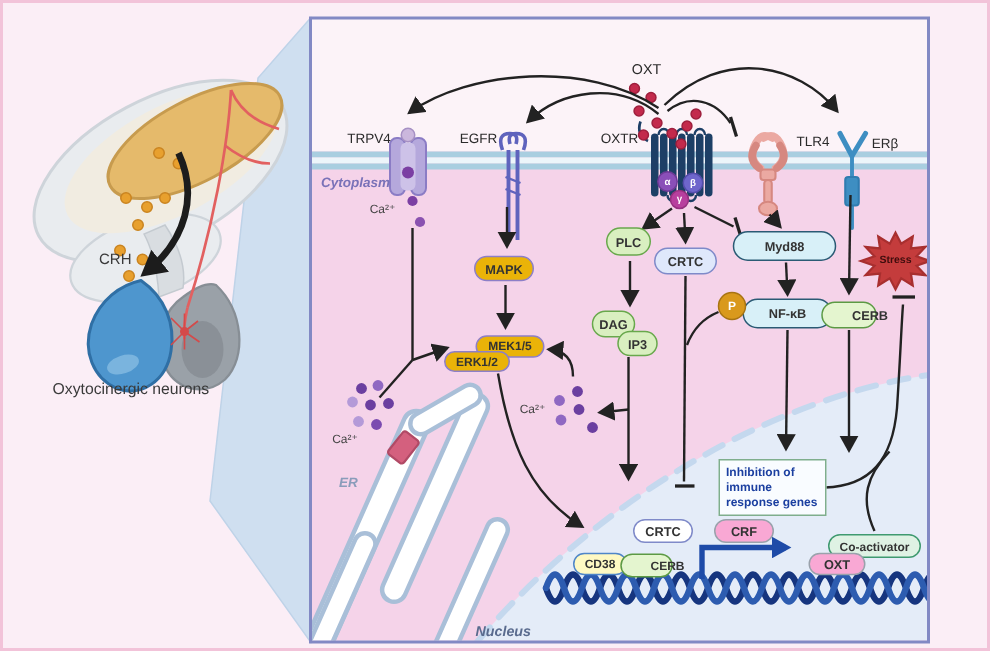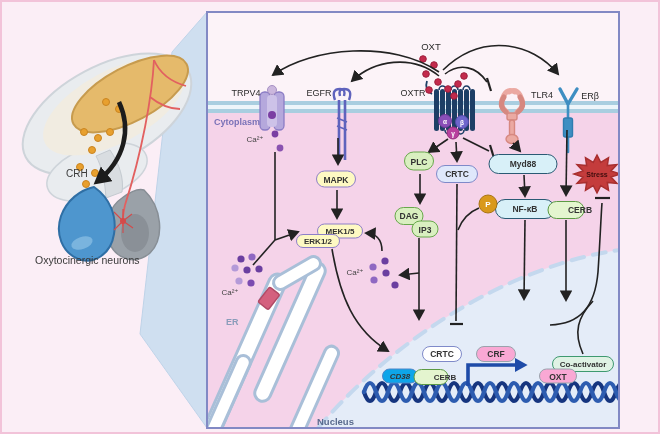--- a/index.html
+++ b/index.html
@@ -8,36 +8,36 @@
     background:#fbeef6;border:2px solid #f2c3d9;box-sizing:border-box;
     font-family:"Liberation Sans","DejaVu Sans",sans-serif;
   }
   .stage svg{position:absolute;left:0;top:0;}
   .lbl{position:absolute;white-space:nowrap;color:#2b2b2b;font-size:9px;line-height:1;
        transform:translate(-50%,-50%);}
   .lbl.anchor-left{transform:translate(0,-50%);}
   .pill{position:absolute;display:flex;align-items:center;justify-content:center;
         border-radius:10px;font-size:8.5px;font-weight:600;color:#333;
         transform:translate(-50%,-50%);box-sizing:border-box;white-space:nowrap;}
-  .pill.purple{background:#fef9c3;border:1.4px solid #8d7fc8;text-align:center;}
+  .pill.purple{background:#eab308;border:1.4px solid #8d7fc8;text-align:center;}
   .pill.green{background:#d9efc0;border:1.4px solid #68a84c;}
   .pill.green2{background:#e4f5cf;border:1.4px solid #5c9a44;padding-left:28px;}
   .pill.cyan{background:#d8f0f8;border:1.4px solid #2a5a74;}
   .pill.lav{background:#dfe8fb;border:1.4px solid #7f8ac9;}
   .pill.white-lav{background:#ffffff;border:1.4px solid #7f8ac9;}
   .pill.white-gray{background:#f9a8d4;border:1.4px solid #9aa2ac;}
-  .pill.lblue{background:#0ea5e9;border:1.4px solid #4f86c8;font-style:italic;}
+  .pill.lblue{background:#fef9c3;border:1.4px solid #4f86c8;}
   .pill.mint{background:#dff2e4;border:1.4px solid #3f9a70;}
   .gp{position:absolute;border-radius:50%;display:flex;align-items:center;justify-content:center;
       color:#fff;font-size:6.5px;font-weight:700;transform:translate(-50%,-50%);box-sizing:border-box;}
   .inhibition-box{position:absolute;left:477px;top:304px;width:72px;
       background:rgba(250,253,255,.95);border:1.3px solid #7fae8d;
       color:#1b3fa0;font-size:8px;font-weight:700;line-height:1.25;
       padding:3px 4px;box-sizing:border-box;white-space:normal;}
-  .comp{font-weight:700;}
+  .comp{font-weight:700;font-style:italic;}
 </style>
 </head>
 <body>
 
 <div class="stage">
 <svg width="660" height="434" viewBox="0 0 660 434">
   <defs>
     <marker id="ah" viewBox="0 0 10 10" refX="7.5" refY="5" markerWidth="8" markerHeight="8" orient="auto-start-reverse">
       <path d="M0,0 L9,5 L0,10 z" fill="#222"></path>
     </marker>
@@ -260,19 +260,20 @@
   <div class="pill green" style="left:417px;top:159px;width:30px;height:19px;">PLC</div>
   <div class="pill green" style="left:407px;top:214px;width:29px;height:18px;">DAG</div>
   <div class="pill green" style="left:423px;top:227px;width:27px;height:17px;">IP3</div>
   <div class="pill lav" style="left:455px;top:172px;width:42px;height:18px;">CRTC</div>
   <div class="pill cyan" style="left:521px;top:162px;width:69px;height:20px;">Myd88</div>
   <div class="pill cyan" style="left:523px;top:207px;width:60px;height:20px;">NF-κB</div>
   <div class="pill green2" style="left:564px;top:208px;width:37px;height:18px;">CERB</div>
   <div class="gp" style="left:486px;top:202px;width:19px;height:19px;background:#d9991c;border:1.3px solid #a87413;font-size:8px;">P</div>
   <div class="lbl" style="left:595px;top:172px;font-size:7px;font-weight:700;color:#3f0d0d;">Stress</div>
 
+  <div class="inhibition-box">Inhibition of immune response genes</div>
   <div class="pill white-lav" style="left:440px;top:352px;width:40px;height:16px;">CRTC</div>
   <div class="pill white-gray" style="left:494px;top:352px;width:40px;height:16px;">CRF</div>
   <div class="pill lblue" style="left:398px;top:374px;width:36px;height:15px;font-size:8px;">CD38</div>
   <div class="pill green2" style="left:429px;top:375px;width:35px;height:16px;font-size:8px;">CERB</div>
   <div class="pill mint" style="left:581px;top:362px;width:62px;height:16px;font-size:8px;">Co-activator</div>
   <div class="pill white-gray" style="left:556px;top:374px;width:38px;height:15px;">OXT</div>
 </div>
 
 </body></html>

